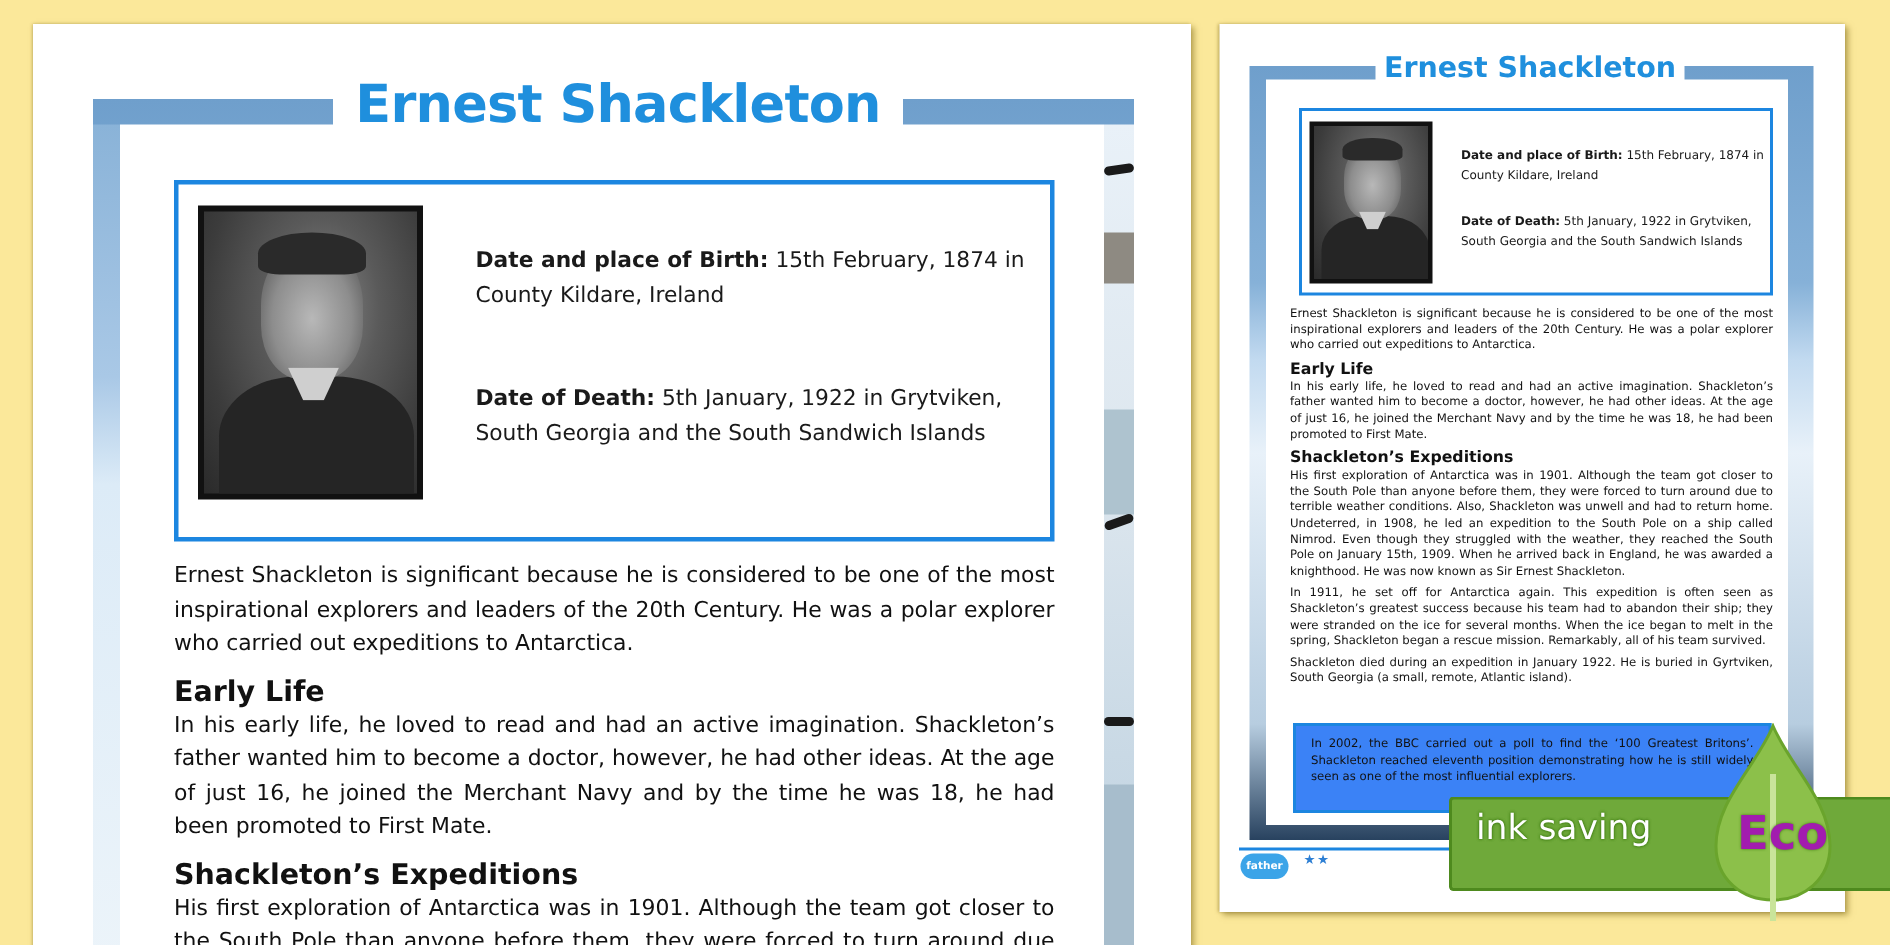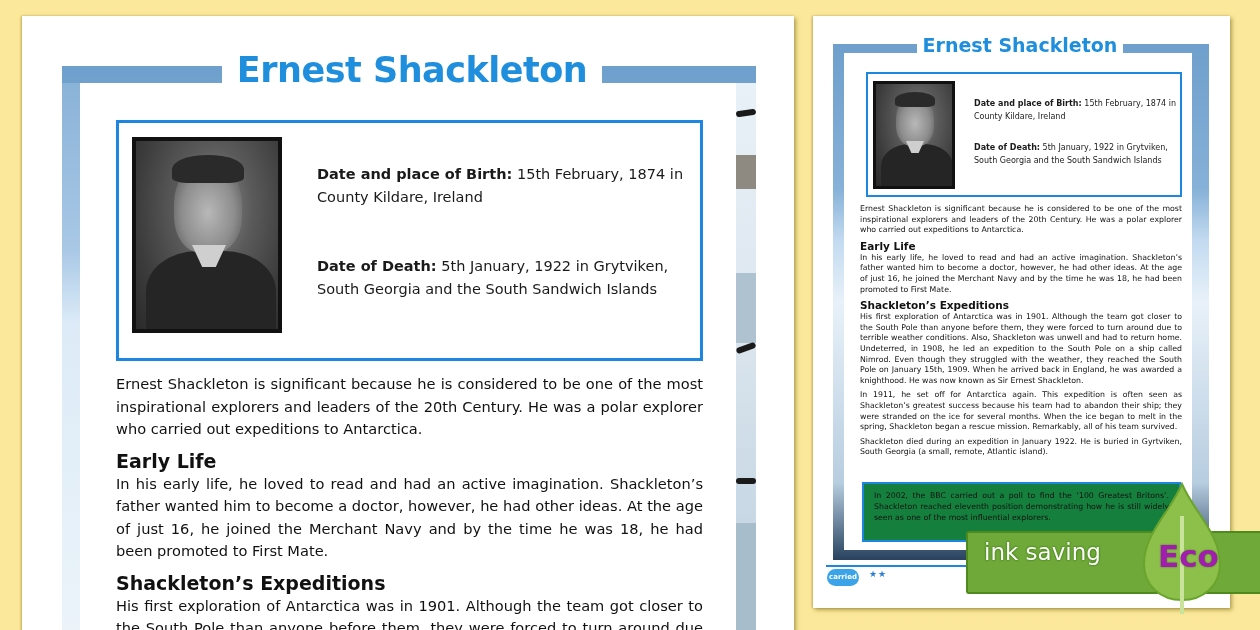--- a/index.html
+++ b/index.html
@@ -112,21 +112,21 @@
   .s-facts { position: absolute; left: 106px; top: 24px; width: 206px; }
   .s-fact { font-size: 8px; line-height: 12.5px; color: #1a1a1a; margin-bottom: 19px; }
   .s-body {
     position: absolute; left: 47px; top: 188px; width: 322px;
     font-size: 7.8px; line-height: 10.6px; color: #111; text-align: justify;
   }
   .s-body p { margin-bottom: 4px; }
   .s-body h3 { font-size: 10.5px; line-height: 13px; font-weight: bold; margin-top: 2px; }
   .s-callout {
     position: absolute; left: 49px; top: 466px; width: 319px; height: 60px;
-    border: 2px solid #1c86e0; background: #15803d;
+    border: 2px solid #1c86e0; background: #3b82f6;
     padding: 7px 10px; font-size: 7.8px; line-height: 10.8px; color: #111; text-align: justify;
   }
   .s-footer-line {
     position: absolute; left: 13px; top: 549px; width: 388px; height: 2px; background: #1c86e0;
   }
   .logo {
     position: absolute; left: 14px; top: 553px; width: 32px; height: 17px;
     background: #3ba4e8; border-radius: 9px;
     color: #fff; font-size: 7px; font-weight: bold; text-align: center; line-height: 17px;
   }
@@ -234,21 +234,21 @@
     <p>In his early life, he loved to read and had an active imagination.  Shackleton’s father wanted him to become a doctor, however, he had other ideas.  At the age of just 16, he joined the Merchant Navy and by the time he was 18, he had been promoted to First Mate.</p>
     <h3>Shackleton’s Expeditions</h3>
     <p>His first exploration of Antarctica was in 1901.  Although the team got closer to the South Pole than anyone before them, they were forced to turn around due to terrible weather conditions.  Also, Shackleton was unwell and had to return home. Undeterred, in 1908, he led an expedition to the South Pole on a ship called Nimrod.   Even though they struggled with the weather, they reached the South Pole on January 15th, 1909.  When he arrived back in England, he was awarded a knighthood.  He was now known as Sir Ernest Shackleton.</p>
     <p>In 1911, he set off for Antarctica again. This expedition is often seen as Shackleton’s greatest success because his team had to abandon their ship; they were stranded on the ice for several months.  When the ice began to melt in the spring, Shackleton began a rescue mission.  Remarkably, all of his team survived.</p>
     <p>Shackleton died during an expedition in January 1922.  He is buried in Gyrtviken, South Georgia (a small, remote, Atlantic island).</p>
   </div>
 
   <div class="s-callout">In 2002, the BBC carried out a poll to find the ‘100 Greatest Britons’. Shackleton reached eleventh position demonstrating how he is still widely seen as one of the most influential explorers.</div>
 
   <div class="s-footer-line"></div>
-  <div class="logo">carried</div>
+  <div class="logo">father</div>
   <div class="stars">★★</div>
 </div>
 
 <div class="eco-bar"></div>
 <div class="eco-text">ink saving</div>
 <svg class="leaf" viewBox="0 0 80 132">
   <path d="M40 2 C52 30 78 52 78 82 C78 104 61 118 40 118 C19 118 2 104 2 82 C2 52 28 30 40 2 Z" fill="#8cc04a" stroke="#6aa42c" stroke-width="2"></path>
   <line x1="40" y1="34" x2="40" y2="132" stroke="#c9e49a" stroke-width="4"></line>
 </svg>
 <div class="eco-word">Eco</div>

